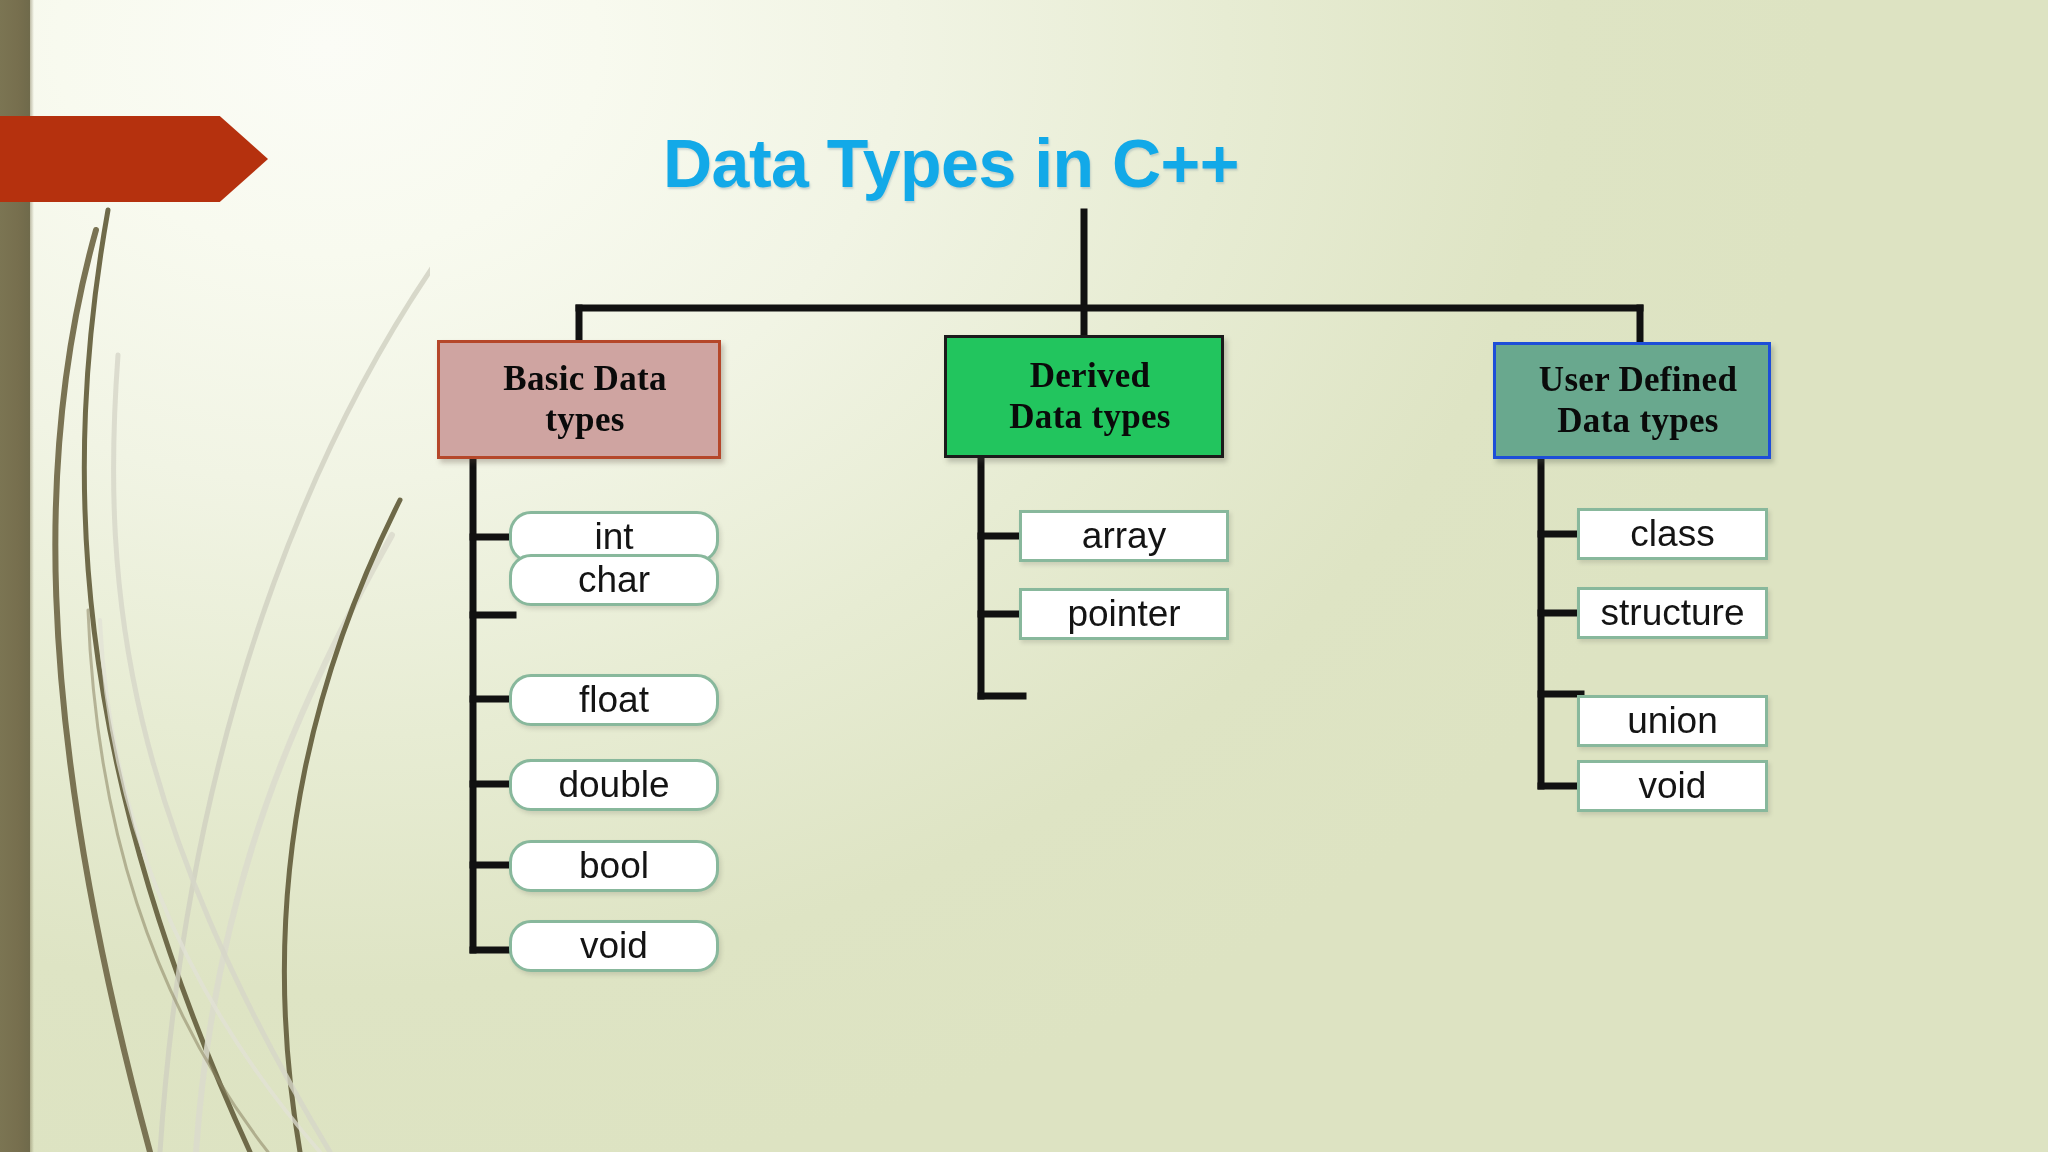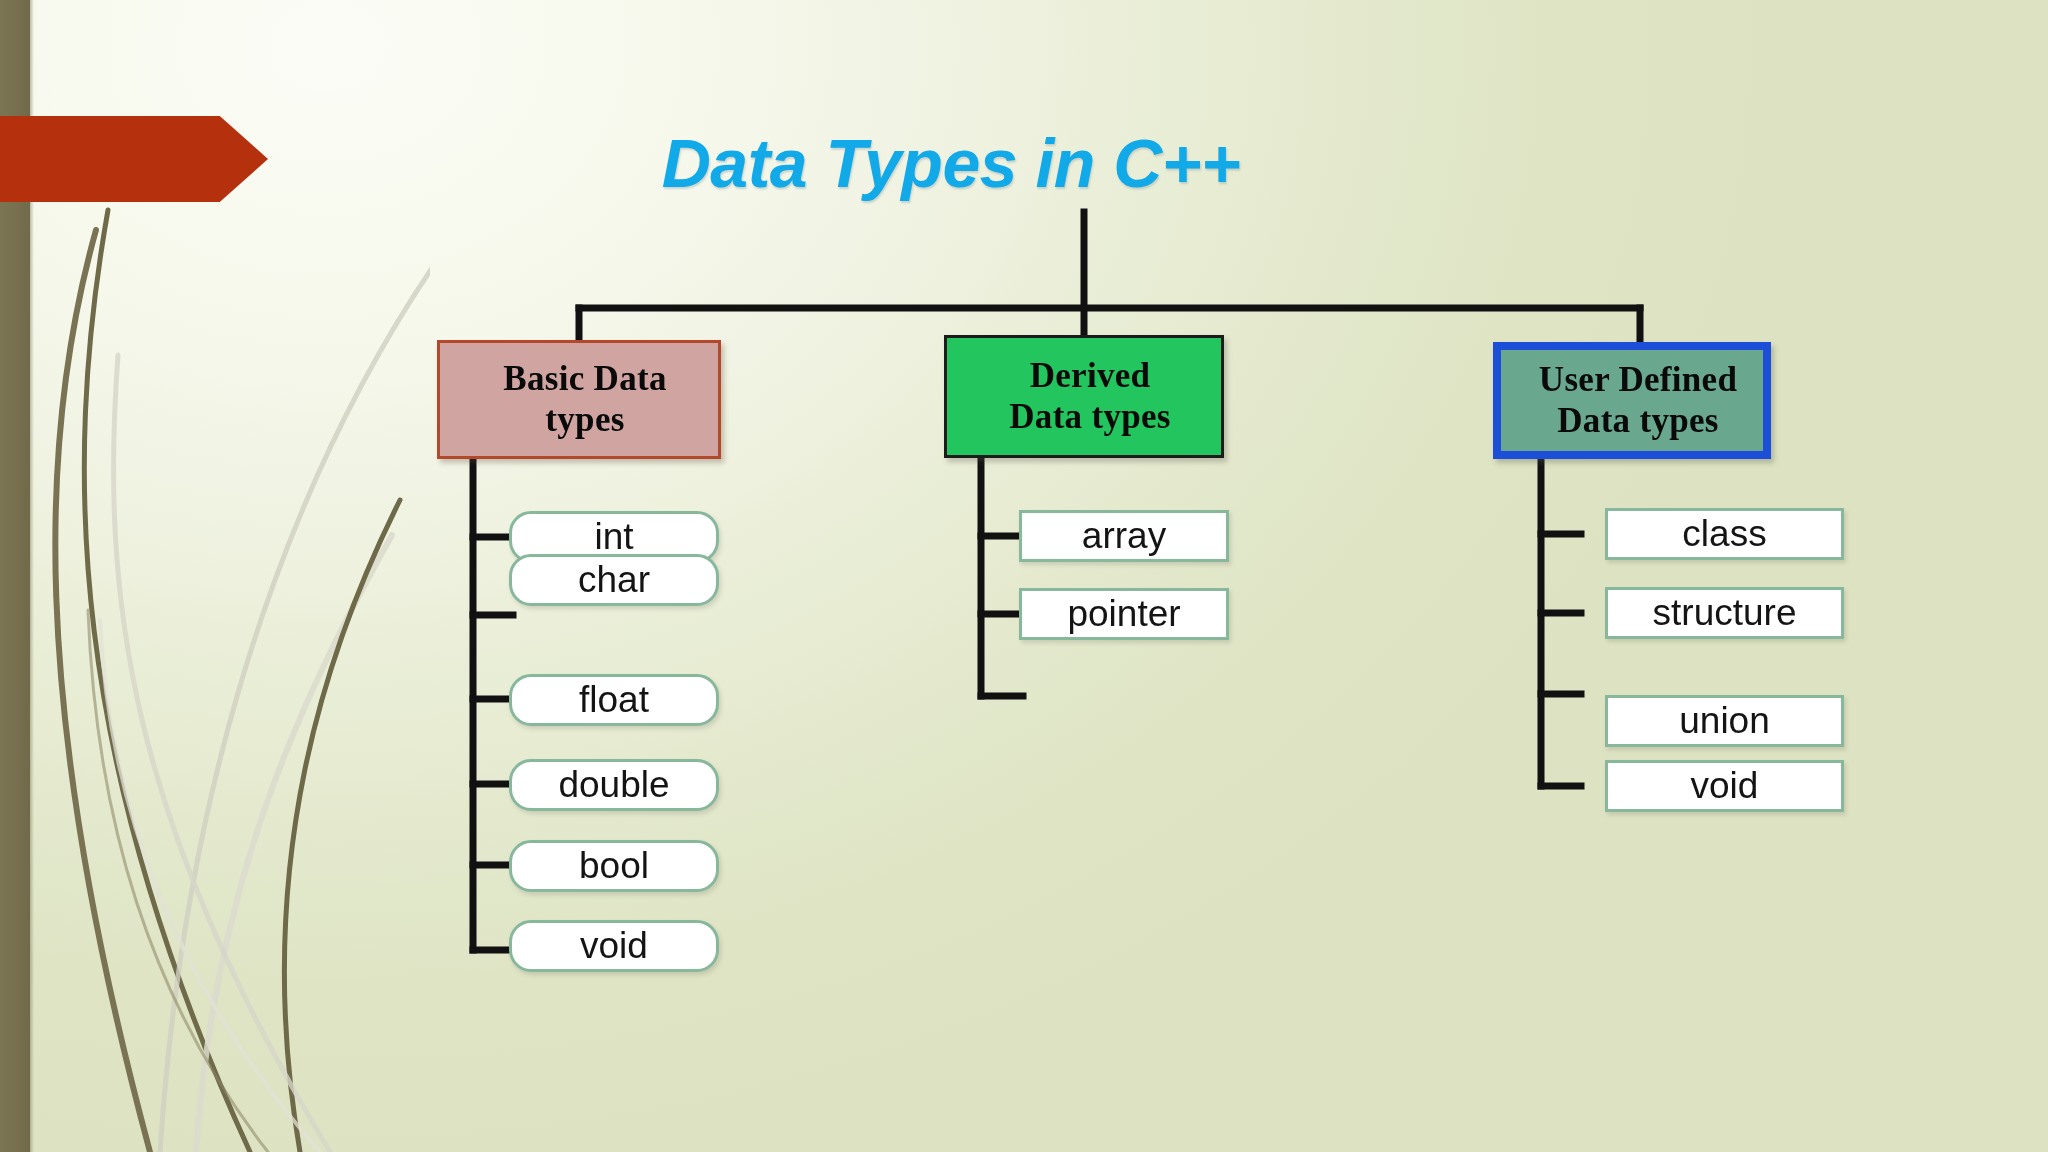--- a/index.html
+++ b/index.html
@@ -70,21 +70,20 @@
     left: 0;
     top: 124px;
     width: 1902px;
     text-align: center;
     font-size: 68px;
     font-weight: bold;
     color: #12a9e8;
     letter-spacing: -0.5px;
     text-shadow: 1px 2px 2px rgba(120,150,160,.35);
     font-family: "Liberation Sans", sans-serif;
-    font-style: italic;
   }
   
   .connectors {
     position: absolute;
     left: 0;
     top: 0;
     width: 2048px;
     height: 1152px;
     pointer-events: none;
   }
@@ -112,21 +111,21 @@
   }
   .head-derived {
     left: 944px;  top: 335px;  width: 280px; height: 123px;
     background: #22c55e;
     border: 3px solid #1b1b1b;
     box-shadow: 3px 4px 5px rgba(80,80,70,.30);
   }
   .head-user {
     left: 1493px; top: 342px;  width: 278px; height: 117px;
     background: #69a88e;
-    border: 8px solid #1d4ed8;
+    border: 3px solid #1d4ed8;
     box-shadow: 3px 4px 5px rgba(80,90,75,.32);
   }
   
   .leaf {
     position: absolute;
     box-sizing: border-box;
     display: flex;
     align-items: center;
     justify-content: center;
     background: #ffffff;
@@ -135,21 +134,21 @@
     font-size: 37px;
     color: #141414;
     height: 52px;
     box-shadow: 2px 3px 4px rgba(110,110,95,.22);
   }
   
   .c1 { left: 509px; width: 210px; border-radius: 22px; }
   
   .c2 { left: 1019px; width: 210px; }
   
-  .c3 { left: 1577px; width: 239px; margin-left: 28px; }
+  .c3 { left: 1577px; width: 191px; }
 </style>
 </head>
 <body>
 
 <div id="slide">
 
   <div class="bg-base"></div>
 
   <svg class="reeds" viewBox="0 0 430 1152" preserveAspectRatio="none">
     <g fill="none" stroke-linecap="round">

